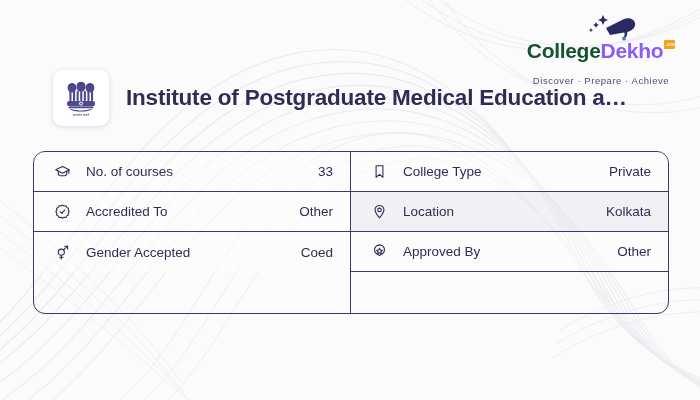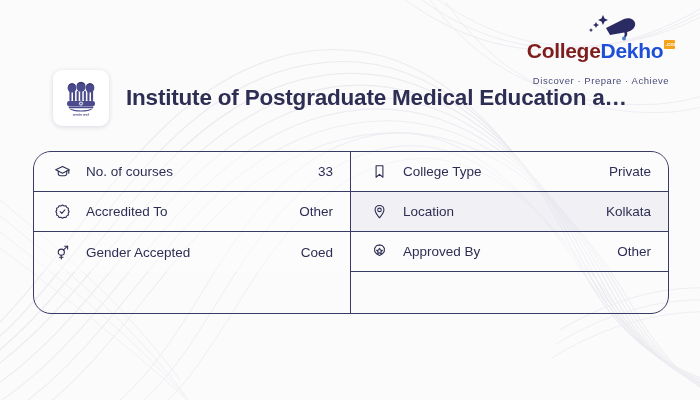--- a/index.html
+++ b/index.html
@@ -49,22 +49,22 @@
     height: 30px;
   }
   .brand-word {
     font-size: 21px;
     font-weight: bold;
     letter-spacing: -0.3px;
     line-height: 1;
     white-space: nowrap;
     margin-top: 22px;
   }
-  .brand-college { color: #7f1d1d; }
-  .brand-dekho  { color: #1d4ed8; }
+  .brand-college { color: #14532d; }
+  .brand-dekho  { color: #8b5cf6; }
   .brand-dotcom {
     display: inline-block;
     vertical-align: top;
     margin-left: 1px;
     background: #f5a31a;
     color: #ffffff;
     font-size: 6px;
     font-weight: bold;
     line-height: 7px;
     padding: 1px 1px;
@@ -115,21 +115,21 @@
   }
 
   
   .info-table {
     position: absolute;
     left: 33px;
     top: 151px;
     width: 634px;
     height: 161px;
     border: 1px solid #3a3a66;
-    border-radius: 18px;
+    border-radius: 12px;
     overflow: hidden;
     display: flex;
     z-index: 2;
     background: transparent;
   }
   .info-col {
     width: 50%;
     box-sizing: border-box;
     display: flex;
     flex-direction: column;

